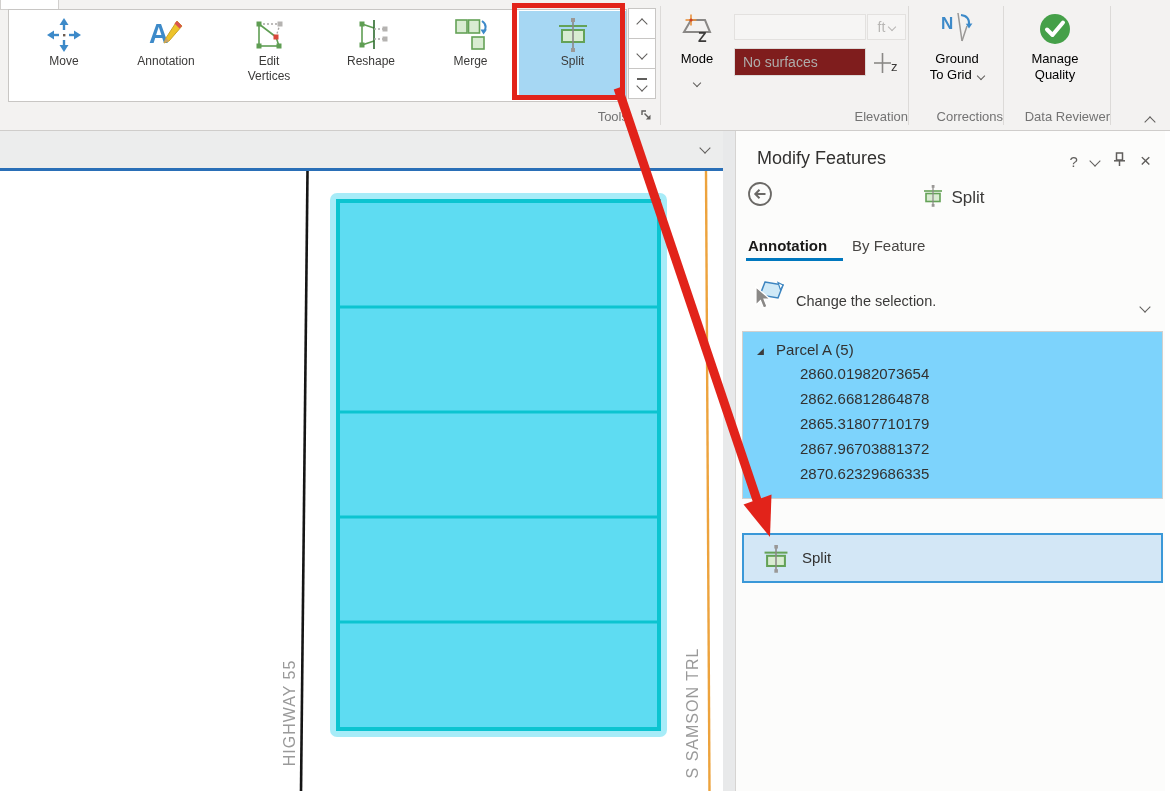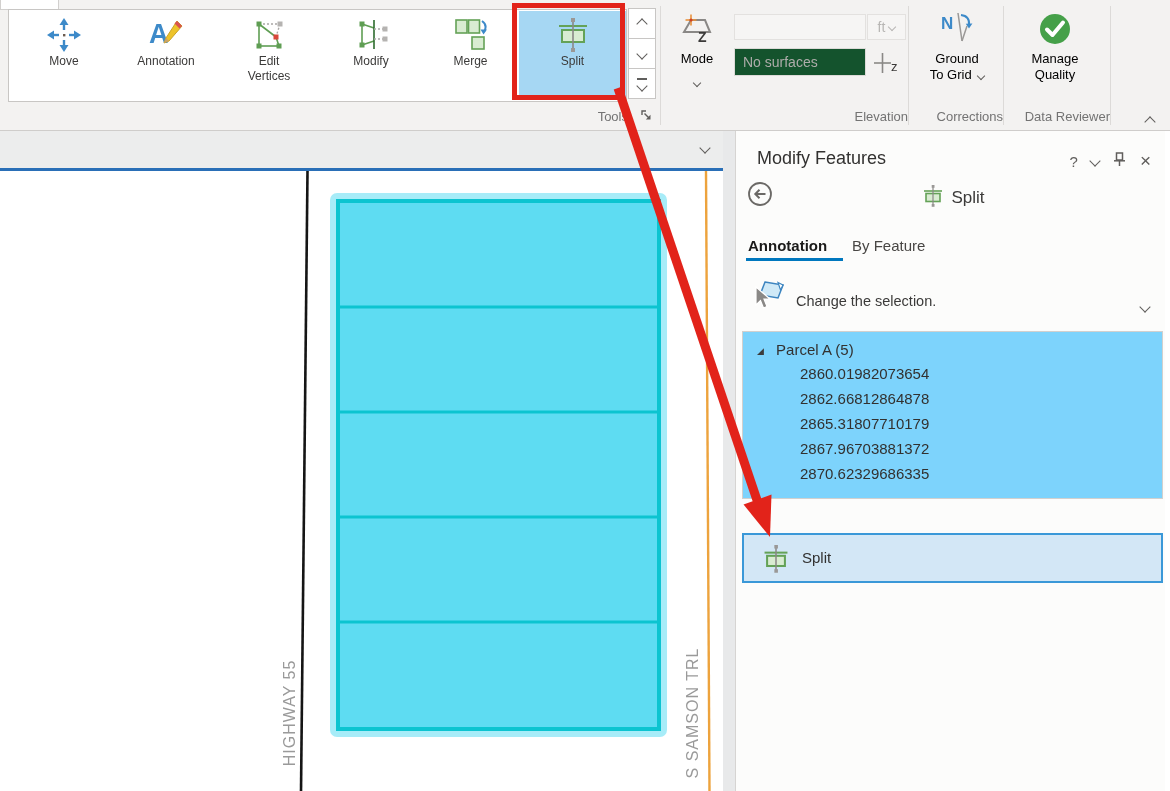--- a/index.html
+++ b/index.html
@@ -24,21 +24,21 @@
   .chev.gray{border-color:#b8b6b4;}
   .bar{width:10px;height:2px;background:#605e5c;margin-bottom:2px;}
   .vsep{position:absolute;top:6px;height:119px;width:1px;background:#dcdad8;}
   .glabel{position:absolute;top:109px;font-size:13px;color:#737373;text-align:right;}
   .launcher{position:absolute;left:640px;top:109px;width:14px;height:14px;}
   .rib-collapse{position:absolute;left:1146px;top:112px;}
   .big-btn{position:absolute;top:11px;text-align:center;}
   .big-btn .blabel{font-size:13px;color:#000000;line-height:16px;}
   .efield{position:absolute;box-sizing:border-box;font-size:14px;}
   .f-disabled{background:#f6f5f4;border:1px solid #e3e1df;color:#b8b6b4;}
-  .f-surf{background:#14532d;border:1px solid #dcdad8;color:#aeacaa;line-height:26px;padding-left:8px;}
+  .f-surf{background:#7f1d1d;border:1px solid #dcdad8;color:#aeacaa;line-height:26px;padding-left:8px;}
   .unitbox{display:flex;align-items:center;justify-content:center;gap:4px;color:#b8b6b4;}
   
   .map{position:absolute;left:0;top:131px;width:723px;height:660px;background:#fff;}
   .map-strip{position:absolute;left:0;top:0;width:723px;height:37px;background:#eceded;}
   .map-strip .chev{position:absolute;right:14px;top:13px;}
   .map-blue{position:absolute;left:0;top:37px;width:723px;height:3px;background:#2a6fb7;}
   .map-svg{position:absolute;left:0;top:40px;}
   .road-label{position:absolute;color:#9a9a9a;font-size:16px;letter-spacing:1px;white-space:nowrap;
               transform:translate(-50%,-50%) rotate(-90deg);}
   
@@ -148,21 +148,21 @@
             <g fill="#5f9e53">
                 <rect x="6.5" y="4.5" width="5" height="5"></rect>
                 <rect x="6.5" y="25.5" width="5" height="5"></rect>
               </g>
             <g fill="#b5b3b1">
                 <rect x="29.5" y="9.5" width="5" height="5"></rect>
                 <rect x="29.5" y="19.5" width="5" height="5"></rect>
               </g>
           </svg>
         </div>
-        <div class="tlabel">Modify</div>
+        <div class="tlabel">Reshape</div>
       </div>
 
       <div class="tool" style="left:413px;width:97px;">
         <div class="ticon">
           <svg width="36" height="36" viewBox="0 0 36 36">
             <rect x="3" y="3" width="11" height="13" fill="#d9ecd2" stroke="#64a257" stroke-width="1.6"></rect>
             <rect x="15.5" y="3" width="11" height="13" fill="#d9ecd2" stroke="#64a257" stroke-width="1.6"></rect>
             <path d="M29,4 q6,4 2,11" fill="none" stroke="#3d8ac9" stroke-width="2"></path>
             <polygon points="30.5,17.5 27.5,12.5 34,12.5" fill="#3d8ac9"></polygon>
             <rect x="19" y="20" width="12" height="12" fill="#d9ecd2" stroke="#64a257" stroke-width="1.6"></rect>

